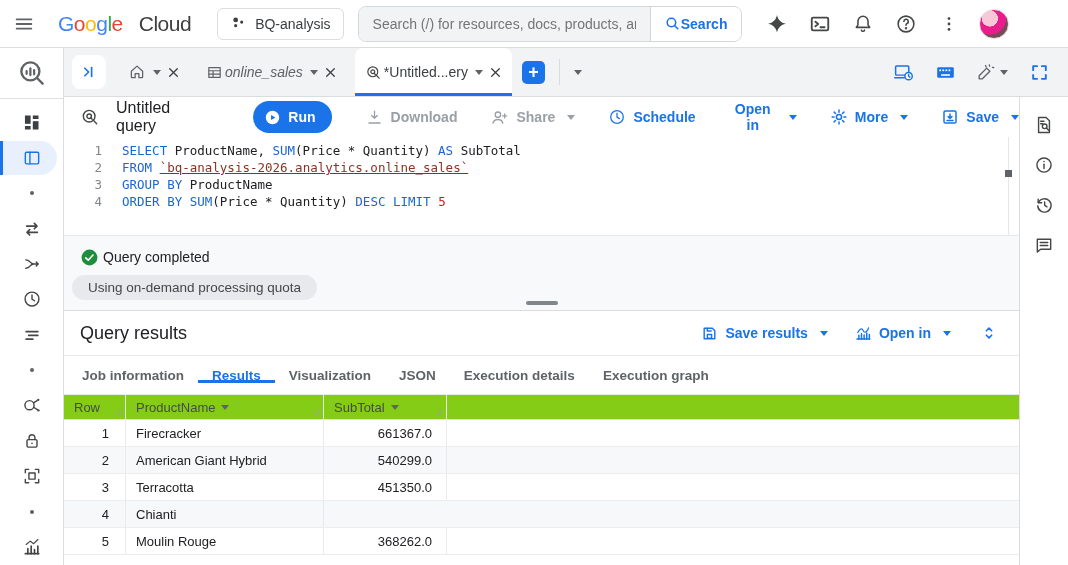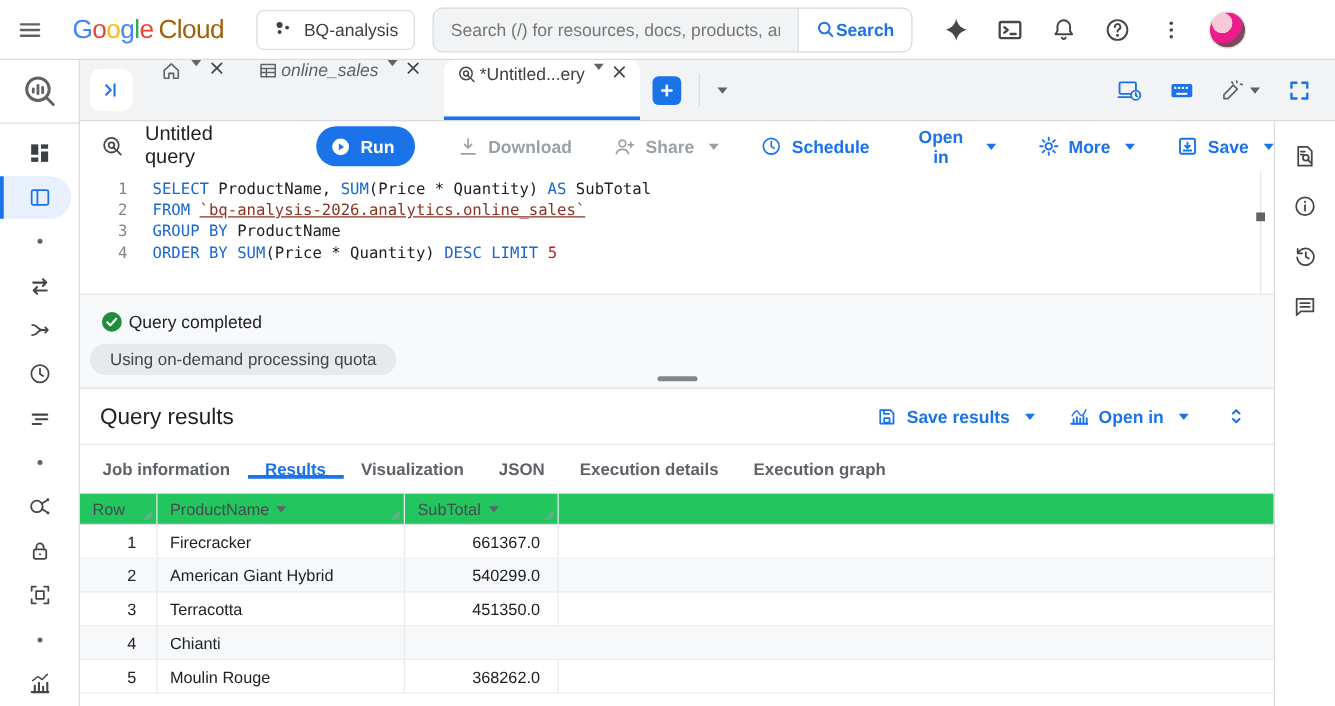--- a/index.html
+++ b/index.html
@@ -6,21 +6,21 @@
   html,body{width:1068px;height:565px;overflow:hidden;background:#fff;
     font-family:"Liberation Sans",sans-serif;color:#202124;font-size:14px}
   svg{display:block}
   .ic{stroke:currentColor;fill:none;stroke-width:1.7;stroke-linecap:round;stroke-linejoin:round}
   .caret{width:0;height:0;border-left:4px solid transparent;border-right:4px solid transparent;border-top:5px solid currentColor;display:inline-block;margin-left:5px}
   
   .topbar{position:absolute;top:0;left:0;width:1068px;height:48px;background:#fff;border-bottom:1px solid #dadce0;display:flex;align-items:center;z-index:9}
   .hamburger{width:48px;display:flex;justify-content:center;color:#5f6368;cursor:pointer}
   .logo{display:flex;align-items:center;font-size:21px;margin-left:10px;letter-spacing:-.5px}
   .logo b{font-weight:400}
-  .logo .cloud{color:#a16207;margin-left:4px}
+  .logo .cloud{color:#404040;margin-left:16px}
   .proj-btn{margin-left:26px;height:32px;border:1px solid #dadce0;border-radius:6px;display:flex;align-items:center;padding:0 12px;gap:8px;color:#3c4043;background:#fff;cursor:pointer}
   .proj-btn .lbl{font-size:14px}
   .searchbar{margin-left:14px;width:384px;height:36px;border:1px solid #d4d7da;border-radius:8px;display:flex;overflow:hidden}
   .searchbar input{flex:1;border:0;outline:0;background:#f1f3f4;padding:0 14px;font-size:14px;color:#5f6368;font-family:"Liberation Sans",sans-serif}
   .search-go{width:91px;background:#fff;border-left:1px solid #d4d7da;display:flex;align-items:center;justify-content:center;color:#1a73e8;font-weight:bold;cursor:pointer}
   .top-icons{display:flex;align-items:center;margin-left:18px;gap:9px}
   .tbtn{width:34px;height:34px;display:flex;align-items:center;justify-content:center;color:#444746;cursor:pointer;border-radius:50%}
   .avatar{width:30px;height:30px;border-radius:50%;background:radial-gradient(circle at 35% 30%,#f9c8d6 0 30%,#e91e8c 31% 60%,#7a4a5a 61%);border:1px solid #e0e0e0;cursor:pointer;margin-left:4px}
   
   .leftrail{position:absolute;top:48px;left:0;width:64px;bottom:0;background:#fff;border-right:1px solid #dadce0;display:flex;flex-direction:column;align-items:center;z-index:8}
@@ -28,21 +28,21 @@
   .rail-div{width:100%;height:1px;background:#e0e0e0}
   .rail-item{width:100%;height:37px;display:flex;align-items:center;justify-content:center;color:#444746;cursor:pointer;position:relative}
   .rail-item.active{color:#1a73e8}
   .rail-item.active .hl{position:absolute;left:0;top:1px;bottom:1px;right:6px;background:#e8f0fe;border-radius:0 18px 18px 0}
   .rail-item.active .bar{position:absolute;left:0;top:1px;bottom:1px;width:3px;background:#1a73e8}
   .rail-item svg,.rail-item .dot{position:relative}
   .dot{width:4px;height:4px;border-radius:50%;background:#5f6368}
   
   .tabstrip{position:absolute;top:48px;left:64px;right:0;height:49px;background:#f1f3f4;border-bottom:1px solid #dadce0;display:flex;align-items:center;z-index:7}
   .collapse-btn{width:34px;height:34px;margin-left:8px;background:#fff;border-radius:8px;display:flex;align-items:center;justify-content:center;color:#1a73e8;cursor:pointer}
-  .tab{display:flex;align-items:flex-start;height:100%;padding:0 10px;color:#5f6368;gap:2px;cursor:pointer}
+  .tab{display:flex;align-items:center;height:100%;padding:0 10px;color:#5f6368;gap:2px;cursor:pointer}
   .tab .x{color:#3c4043;margin-left:4px}
   .tab.active{background:#fff;border-bottom:3px solid #1a73e8;border-radius:8px 8px 0 0;color:#202124;padding-top:3px}
   .tab .name{font-size:14px}
   .tab .italic{font-style:italic}
   .add-tab{width:23px;height:23px;background:#1a73e8;color:#fff;border-radius:5px;display:flex;align-items:center;justify-content:center;font-size:18px;margin:0 14px 0 10px;cursor:pointer;font-weight:bold}
   .strip-sep{width:1px;height:26px;background:#dadce0}
   .strip-caret{color:#5f6368;margin-left:14px;cursor:pointer}
   .strip-right{margin-left:auto;display:flex;align-items:center;gap:12px;padding-right:14px}
   .strip-right .tbtn{width:30px;height:30px}
   .blue{color:#1a73e8}
@@ -81,21 +81,21 @@
   .results{position:absolute;top:213px;left:0;right:0;bottom:0;border-top:1px solid #dadce0;background:#fff}
   .res-head{height:45px;display:flex;align-items:center;border-bottom:1px solid #e6e8ea;padding:0 18px 0 16px}
   .res-title{font-size:18px;color:#202124}
   .res-actions{margin-left:auto;display:flex;align-items:center;gap:26px}
   .res-tabs{height:39px;display:flex;align-items:center;border-bottom:1px solid #e6e8ea;padding-left:4px}
   .rtab{display:flex;align-items:center;padding:0 14px;color:#5f6368;font-size:13.5px;font-weight:bold;cursor:pointer}
   .rtab.active{color:#1a73e8;box-shadow:inset 0 -3px 0 #1a73e8}
   
   .tbl{font-size:13px}
   .trow{display:flex;height:27px;align-items:stretch;border-bottom:1px solid #ecedef}
-  .trow.head{height:25px;background:#22c55e;border-bottom:1px solid #dfe1e4;color:#464b50}
+  .trow.head{height:25px;background:#84cc16;border-bottom:1px solid #dfe1e4;color:#464b50}
   .trow.alt{background:#f7f8f9}
   .c{display:flex;align-items:center;border-right:1px solid #e8eaed;padding:0 10px;position:relative}
   .c.rowc{width:62px;justify-content:flex-end;padding-right:16px}
   .c.prodc{width:198px}
   .c.subc{width:123px;justify-content:flex-end;padding-right:14px}
   .c.fill{flex:1;border-right:none}
   .trow.head .c{justify-content:flex-start;padding-right:10px}
   .trow.head .c.rowc{justify-content:flex-start}
   .rsz{position:absolute;right:2px;bottom:2px;color:#9aa0a6;cursor:col-resize}
   .hdr-caret{color:#5f6368;margin-left:6px}

